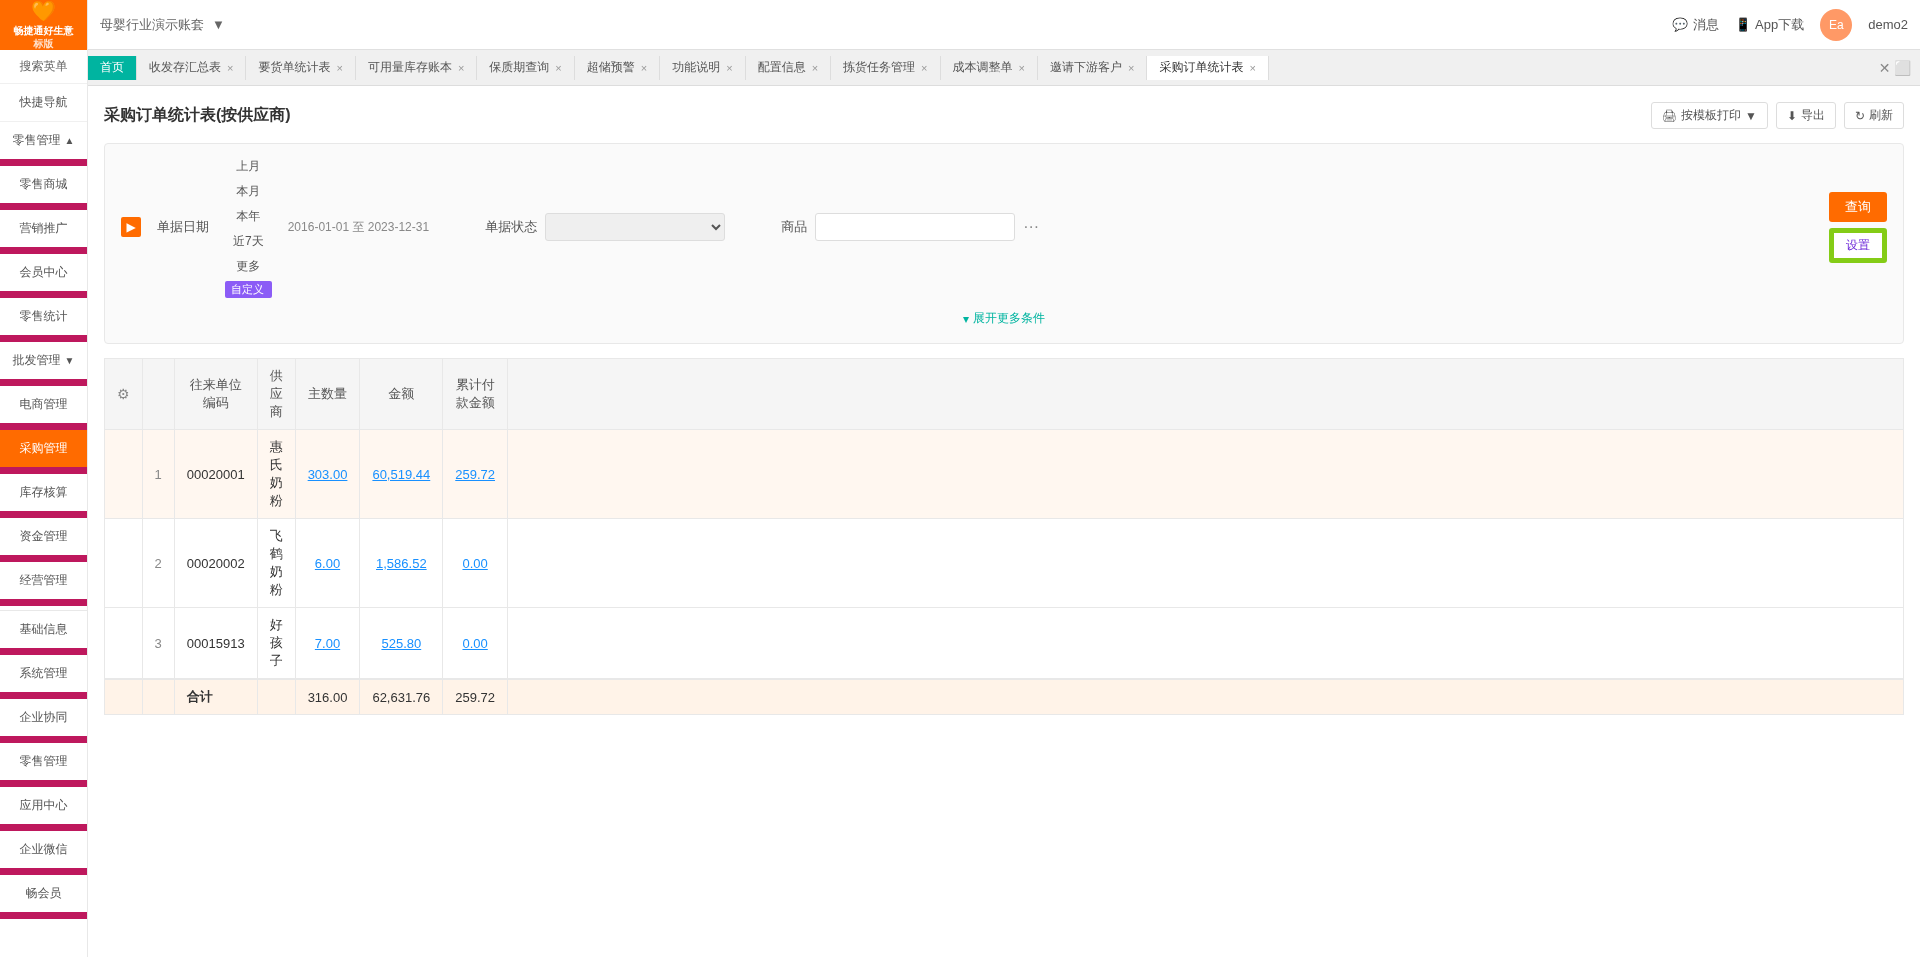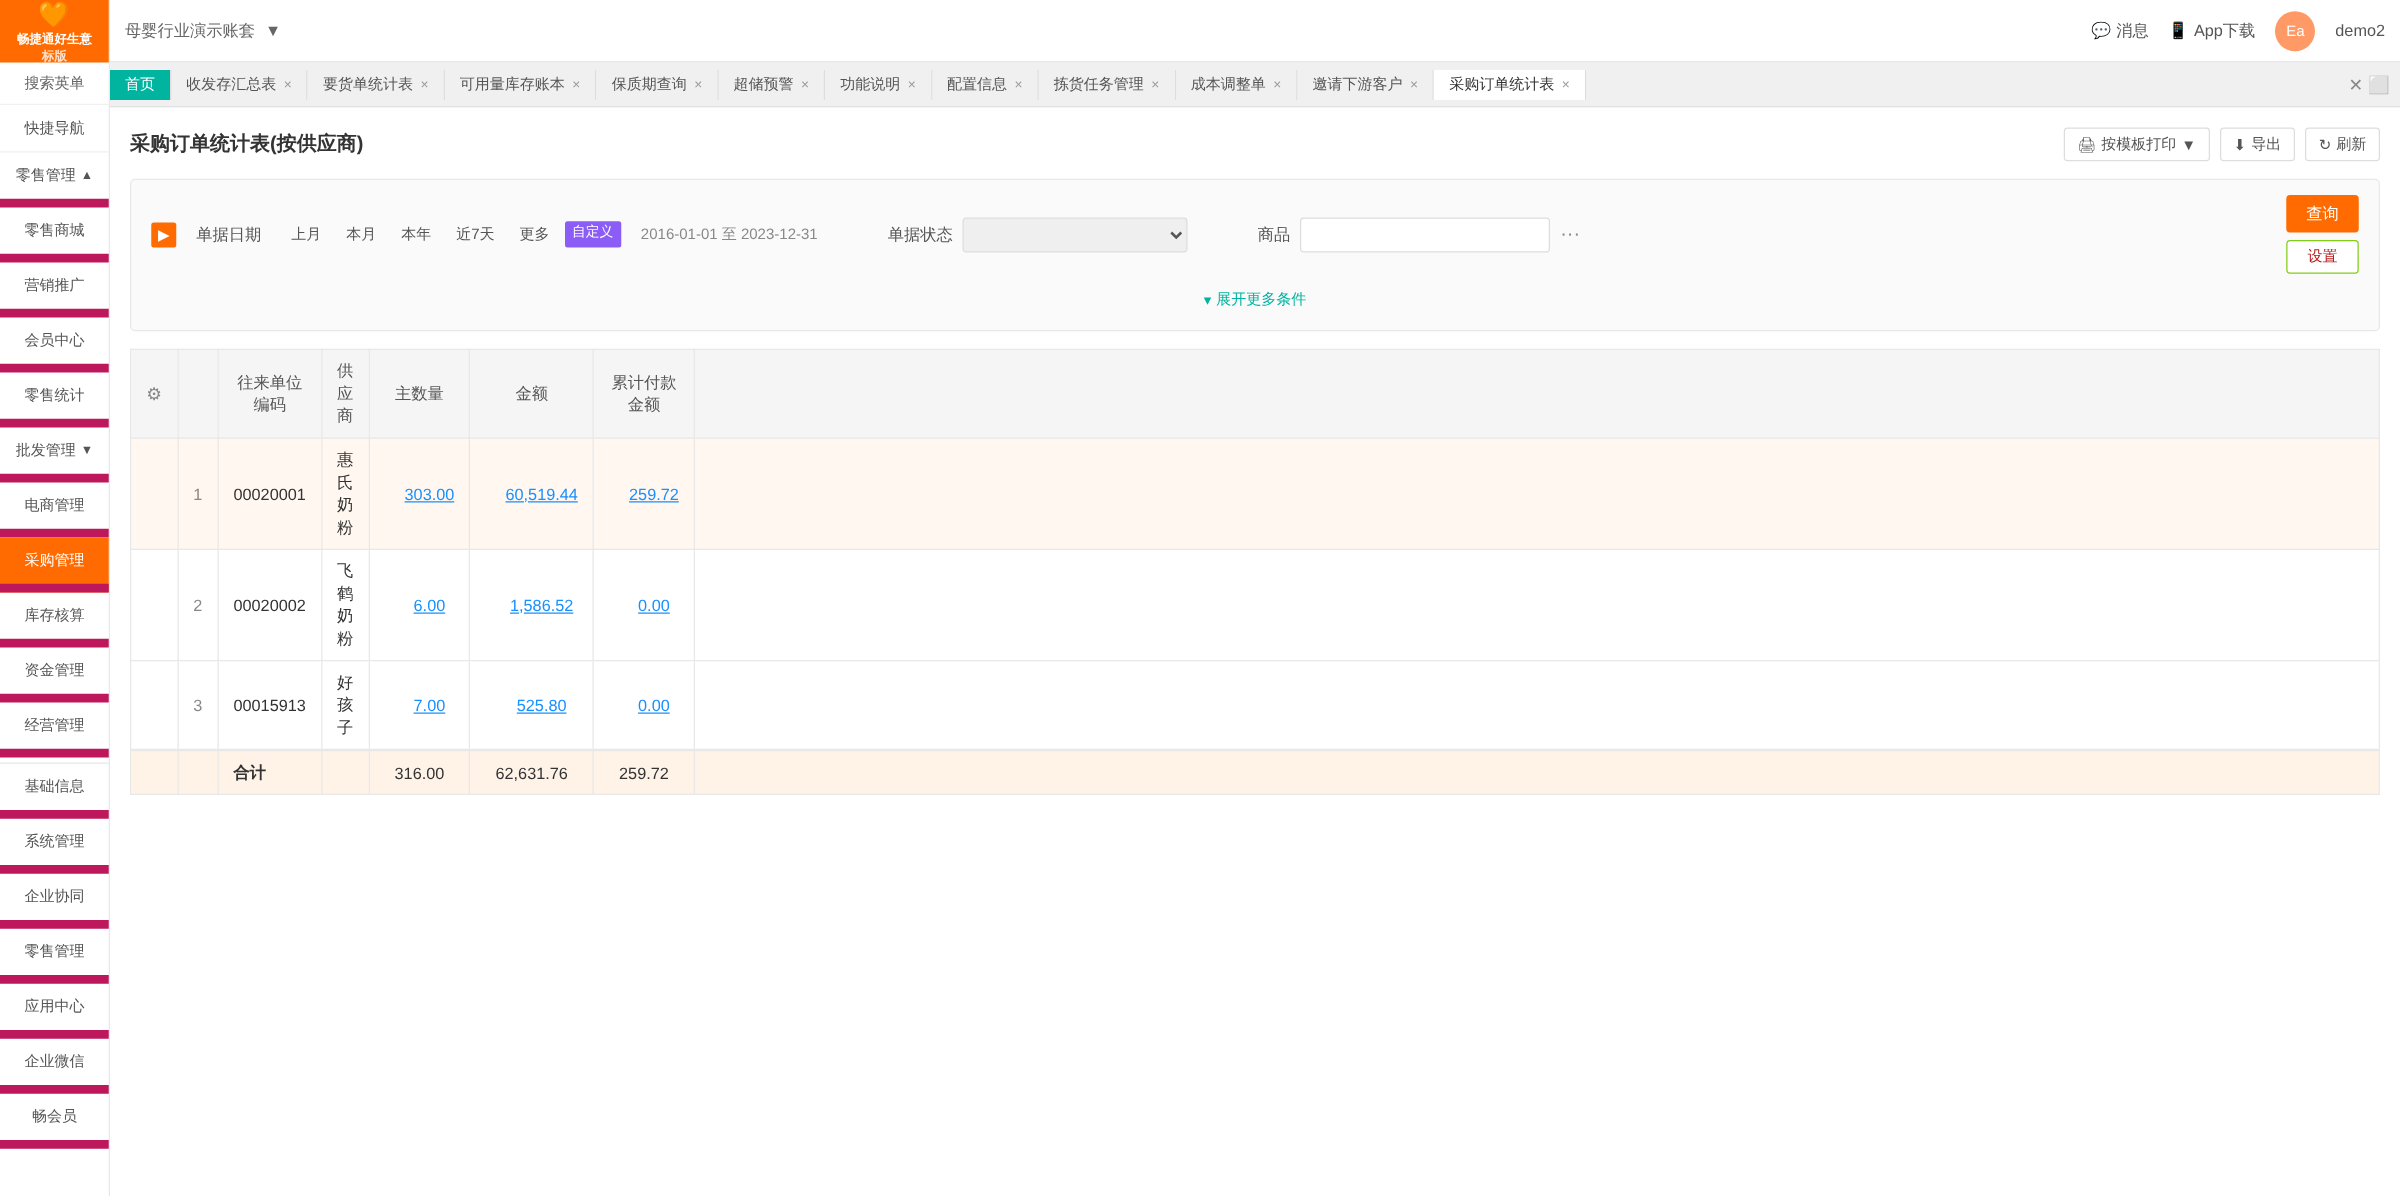--- a/index.html
+++ b/index.html
@@ -38,43 +38,43 @@
     .tab-item .tab-close { font-size: 11px; color: #999; }
     .tab-bar-actions { display: flex; align-items: center; margin-left: auto; padding: 0 8px; gap: 4px; }
 
     
     .page-content { flex: 1; overflow-y: auto; background: #fff; padding: 16px; }
     .page-title { font-size: 16px; font-weight: bold; color: #333; margin-bottom: 14px; display: flex; align-items: center; justify-content: space-between; }
     .btn-print { background: #fff; border: 1px solid #ddd; padding: 4px 10px; border-radius: 3px; font-size: 12px; cursor: pointer; display: flex; align-items: center; gap: 4px; color: #555; }
     .btn-export { background: #fff; border: 1px solid #ddd; padding: 4px 10px; border-radius: 3px; font-size: 12px; cursor: pointer; display: flex; align-items: center; gap: 4px; color: #555; }
     .btn-refresh { background: #fff; border: 1px solid #ddd; padding: 4px 10px; border-radius: 3px; font-size: 12px; cursor: pointer; display: flex; align-items: center; gap: 4px; color: #555; }
     .btn-query { background: #ff6b00; border: none; padding: 6px 16px; border-radius: 3px; font-size: 13px; cursor: pointer; color: #fff; font-weight: 500; }
-    .btn-settings { background: #fff; border: 1px solid #84cc16; padding: 4px 10px; border-radius: 3px; font-size: 12px; cursor: pointer; color: #b91c1c; }
+    .btn-settings { background: #fff; border: 5px solid #84cc16; padding: 4px 10px; border-radius: 3px; font-size: 12px; cursor: pointer; color: #6d28d9; }
 
     
     .filter-area { background: #fafafa; border: 1px solid #e8e8e8; border-radius: 4px; padding: 12px 16px; margin-bottom: 14px; }
     .filter-row { display: flex; align-items: center; gap: 16px; flex-wrap: wrap; }
     .filter-expand-btn { width: 20px; height: 20px; background: #ff6b00; color: #fff; border: none; border-radius: 2px; cursor: pointer; font-size: 12px; display: flex; align-items: center; justify-content: center; flex-shrink: 0; }
     .filter-label { font-size: 13px; color: #555; white-space: nowrap; }
-    .date-quick-btns { display: flex; gap: 4px; }
+    .date-quick-btns { display: flex; gap: 4px; flex-direction: column; }
     .date-quick-btn { padding: 2px 8px; font-size: 12px; cursor: pointer; color: #555; border: none; background: none; }
     .date-custom-badge { background: #8b5cf6; color: #fff; padding: 1px 6px; border-radius: 2px; font-size: 11px; cursor: pointer; }
     .date-range { font-size: 12px; color: #888; }
     .filter-status { display: flex; align-items: center; gap: 8px; }
     .filter-select { border: 1px solid #ddd; border-radius: 3px; padding: 3px 8px; font-size: 12px; color: #555; min-width: 180px; height: 28px; }
     .filter-goods { display: flex; align-items: center; gap: 8px; }
     .filter-goods-input { border: 1px solid #ddd; border-radius: 3px; padding: 3px 8px; font-size: 12px; color: #555; min-width: 200px; height: 28px; }
     .filter-more-btn { display: flex; align-items: center; justify-content: center; padding: 4px 0; cursor: pointer; color: #00b4a0; font-size: 12px; gap: 4px; margin-top: 8px; }
 
     
     .data-table { width: 100%; border-collapse: collapse; }
     .data-table th { background: #f5f5f5; border: 1px solid #e8e8e8; padding: 8px 12px; font-size: 13px; font-weight: 500; color: #555; text-align: center; }
     .data-table td { border: 1px solid #e8e8e8; padding: 8px 12px; font-size: 13px; color: #333; text-align: center; }
     .data-table tr.row-highlight { background: #fff7f0; }
-    .data-table .num-link { color: #1890ff; text-decoration: underline; cursor: pointer; margin-left: 16px; }
+    .data-table .num-link { color: #1890ff; text-decoration: underline; cursor: pointer; }
     .data-table .row-num { color: #888; }
     .th-settings { width: 32px; }
     .settings-icon-btn { background: none; border: none; cursor: pointer; color: #888; font-size: 14px; }
 
     
     .table-footer { background: #fff3e8; border-top: 2px solid #e8e8e8; }
     .table-footer td { font-weight: 500; padding: 8px 12px; }
 
     .top-right-actions { display: flex; align-items: flex-start; gap: 8px; }
     .query-settings-col { display: flex; flex-direction: column; gap: 6px; }

